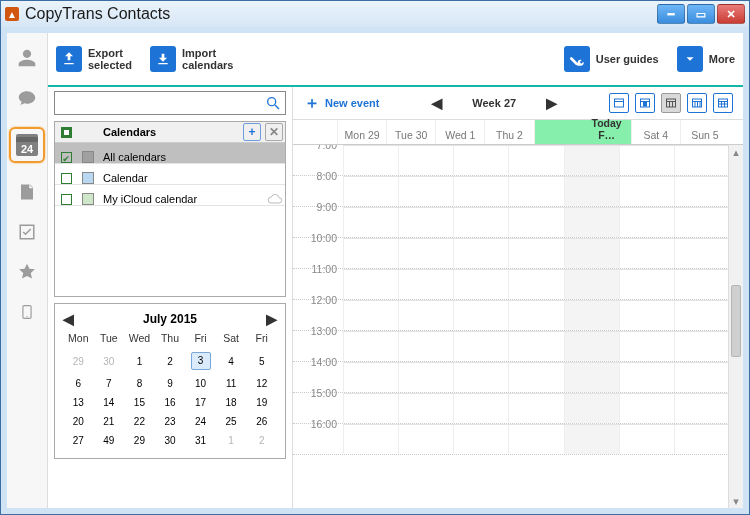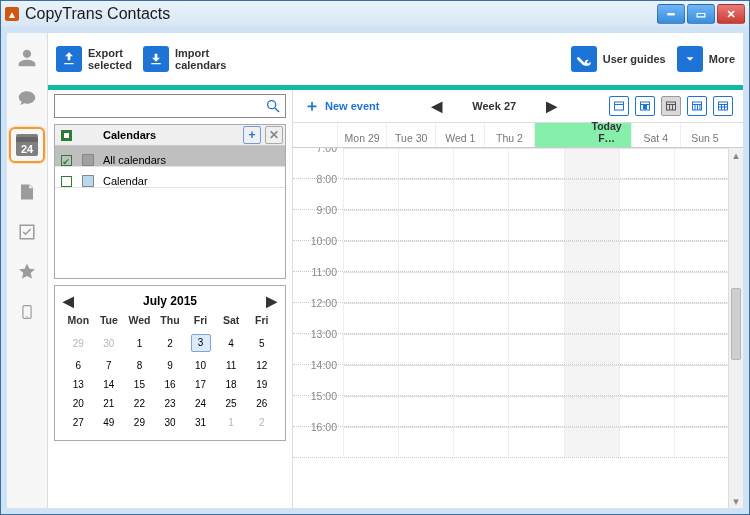--- a/index.html
+++ b/index.html
@@ -23,21 +23,21 @@
   .sb-icon svg { fill:#9c9c9c; }
   .sb-selected { width:32px; height:32px; border:2px solid #f39a2e; border-radius:6px; display:flex; align-items:center; justify-content:center; box-shadow:0 0 2px #f3a740; }
   .cal-tile { width:22px; height:22px; background:#808080; border-radius:2px; color:#fff; font-size:11px; font-weight:bold; display:flex; flex-direction:column; align-items:center; justify-content:flex-end; }
   .cal-tile .top { width:100%; height:5px; background:#666; border-radius:2px 2px 0 0; }
   .cal-tile .num { line-height:14px; font-size:11px;}
 
   
   .content { flex:1; display:flex; flex-direction:column; position:relative; overflow:hidden;}
 
   
-  .toolbar { height:44px; display:flex; align-items:center; padding:4px 8px; gap:11px; border-bottom:5px solid #14b8a6;}
+  .toolbar { height:44px; display:flex; align-items:center; padding:4px 8px; gap:18px; border-bottom:2px solid #14b8a6;}
   .tool { display:flex; align-items:center; gap:6px; cursor:pointer; }
   .tool .ico { width:26px; height:26px; background:#1e73d6; border-radius:3px; display:flex; align-items:center; justify-content:center; color:#fff; }
   .tool .lbl { font-weight:bold; color:#333; line-height:12px; font-size:11px;}
   .toolbar-spacer { flex:1;}
   .more-chevron { width:26px; height:26px; background:#1e73d6; border-radius:3px; display:flex; align-items:center; justify-content:center; color:#fff;}
 
   
   .split { flex:1; display:flex; overflow:hidden;}
 
   
@@ -61,21 +61,21 @@
   .cal-row .color-box { width:12px; height:12px; border:1px solid #888; box-sizing:border-box;}
   .cal-row .lbl { flex:1; padding-left:4px; }
   .cal-row .cloud { width:18px; color:#bbb; }
   .cal-list .spacer { height:90px; }
 
   
   .mini-cal { border:1px solid #aaa; padding:6px 8px 8px 8px;}
   .mc-head { display:flex; align-items:center; justify-content:space-between; height:18px; font-weight:bold; font-size:12px;}
   .mc-nav { cursor:pointer; font-size:14px; color:#333; user-select:none;}
   .mc-grid { width:100%; border-collapse:collapse; table-layout:fixed;}
-  .mc-grid th { font-weight:bold; color:#333; font-size:10.5px; padding:4px 0;}
+  .mc-grid th { font-weight:normal; color:#333; font-size:10.5px; padding:4px 0;}
   .mc-grid td { text-align:center; font-size:10px; padding:4px 0; cursor:pointer;}
   .mc-grid td.muted { color:#b5b5b5;}
   .mc-grid td.today span { display:inline-block; width:18px; height:16px; line-height:16px; border:1px solid #7aa7d9; background:#dcebfb; border-radius:2px;}
 
   
   .rightpanel { flex:1; display:flex; flex-direction:column; }
   .rp-topbar { height:32px; border-bottom:1px solid #ddd; display:flex; align-items:center; padding:0 10px; gap:14px;}
   .new-event { display:flex; align-items:center; gap:4px; color:#1e73d6; font-weight:bold; cursor:pointer;}
   .plus { width:18px; height:18px; display:flex; align-items:center; justify-content:center; color:#1e73d6; font-weight:bold; font-size:16px;}
   .wk-nav { flex:1; display:flex; align-items:center; justify-content:center; gap:30px; font-weight:bold; color:#333;}
@@ -247,20 +247,34 @@
                 </div>
                 <div class="cal-row">
                   <div class="chk-cell">
                     <div class="chk"></div>
                   </div>
                   <div class="color-cell">
                     <div class="color-box" style="background:#b9d7f1"></div>
                   </div>
                   <div class="lbl">Calendar</div>
                   <div class="cloud"></div>
+                </div>
+                <div class="cal-row">
+                  <div class="chk-cell">
+                    <div class="chk"></div>
+                  </div>
+                  <div class="color-cell">
+                    <div class="color-box" style="background:#cfe6c9"></div>
+                  </div>
+                  <div class="lbl">My iCloud calendar</div>
+                  <div class="cloud">
+                    <svg width="16" height="12" viewBox="0 0 24 16" fill="none" stroke="#bbb" stroke-width="1.5">
+                      <path d="M6 14h12a4 4 0 0 0 0-8 6 6 0 0 0-11.5-1A4.5 4.5 0 0 0 6 14z"></path>
+                    </svg>
+                  </div>
                 </div>
               </div>
             <div class="spacer"></div>
           </div>
 
           <div class="mini-cal">
             <div class="mc-head">
               <span class="mc-nav">◀</span>
               <span>July 2015</span>
               <span class="mc-nav">▶</span>

